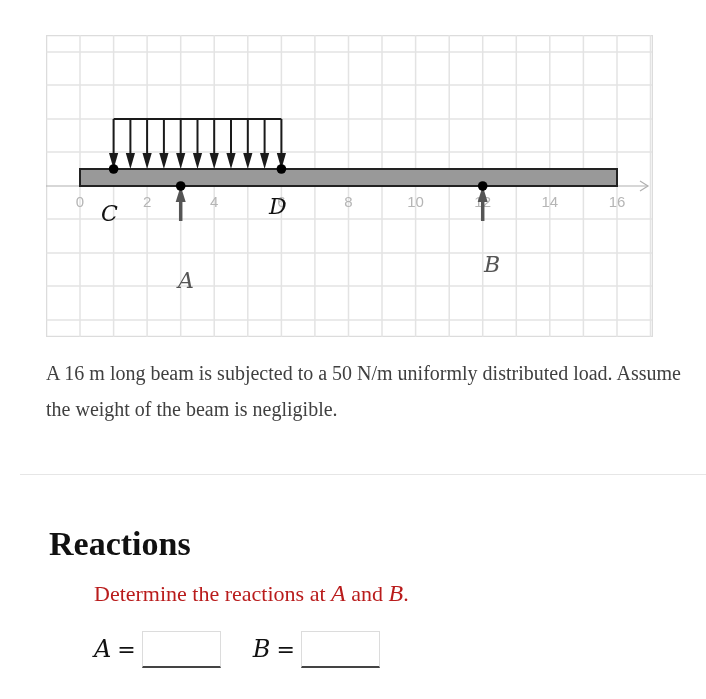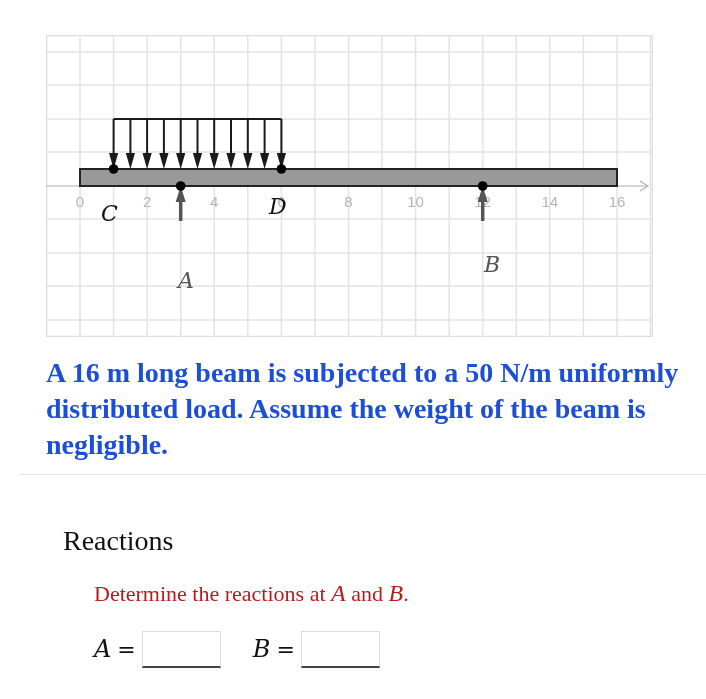--- a/index.html
+++ b/index.html
@@ -1,23 +1,23 @@
 <!DOCTYPE html>
 <html><head>
 <meta charset="utf-8">
 <style>
   html, body { margin: 0; padding: 0; background: #ffffff; }
   body { width: 706px; height: 699px; position: relative; overflow: hidden;
          font-family: "Liberation Serif", "DejaVu Serif", serif; color: #111; }
   .figure { position: absolute; left: 46px; top: 35px; width: 607px; height: 302px; }
   .figure svg { display: block; }
   .problem-text { position: absolute; left: 46px; top: 355px; width: 650px;
-                  font-size: 28px; line-height: 36px; color: #1d4ed8; font-weight: bold; }
+                  font-size: 20px; line-height: 36px; color: #404040; }
   .divider { position: absolute; left: 20px; right: 0; top: 474px; height: 1px; background: #e6e6e6; }
-  .section-title { position: absolute; left: 63px; top: 525px; font-size: 28px; color: #111; }
+  .section-title { position: absolute; left: 49px; top: 525px; font-size: 34px; color: #111; font-weight: bold; }
   .question { position: absolute; left: 94px; top: 580px; font-size: 22px; color: #b91c1c; }
   .question i { font-size: 24px; }
   .answer-row { position: absolute; left: 94px; top: 629px; height: 40px; display: flex; align-items: center; }
   .answer-label { font-size: 24px; font-style: italic; font-family: "DejaVu Serif", serif; }
   .eq { font-size: 22px; margin: 0 6px 0 6px; font-family: "DejaVu Serif", serif; }
   .answer-input { width: 79px; height: 37px; border: 1px solid #dcdcdc; border-bottom: 2px solid #444;
                   box-sizing: border-box; background: #fff; font-size: 18px; padding: 0 6px;
                   font-family: "Liberation Serif", serif; outline: none; }
   .answer-group-b { margin-left: 32px; display: flex; align-items: center; }
 </style>

